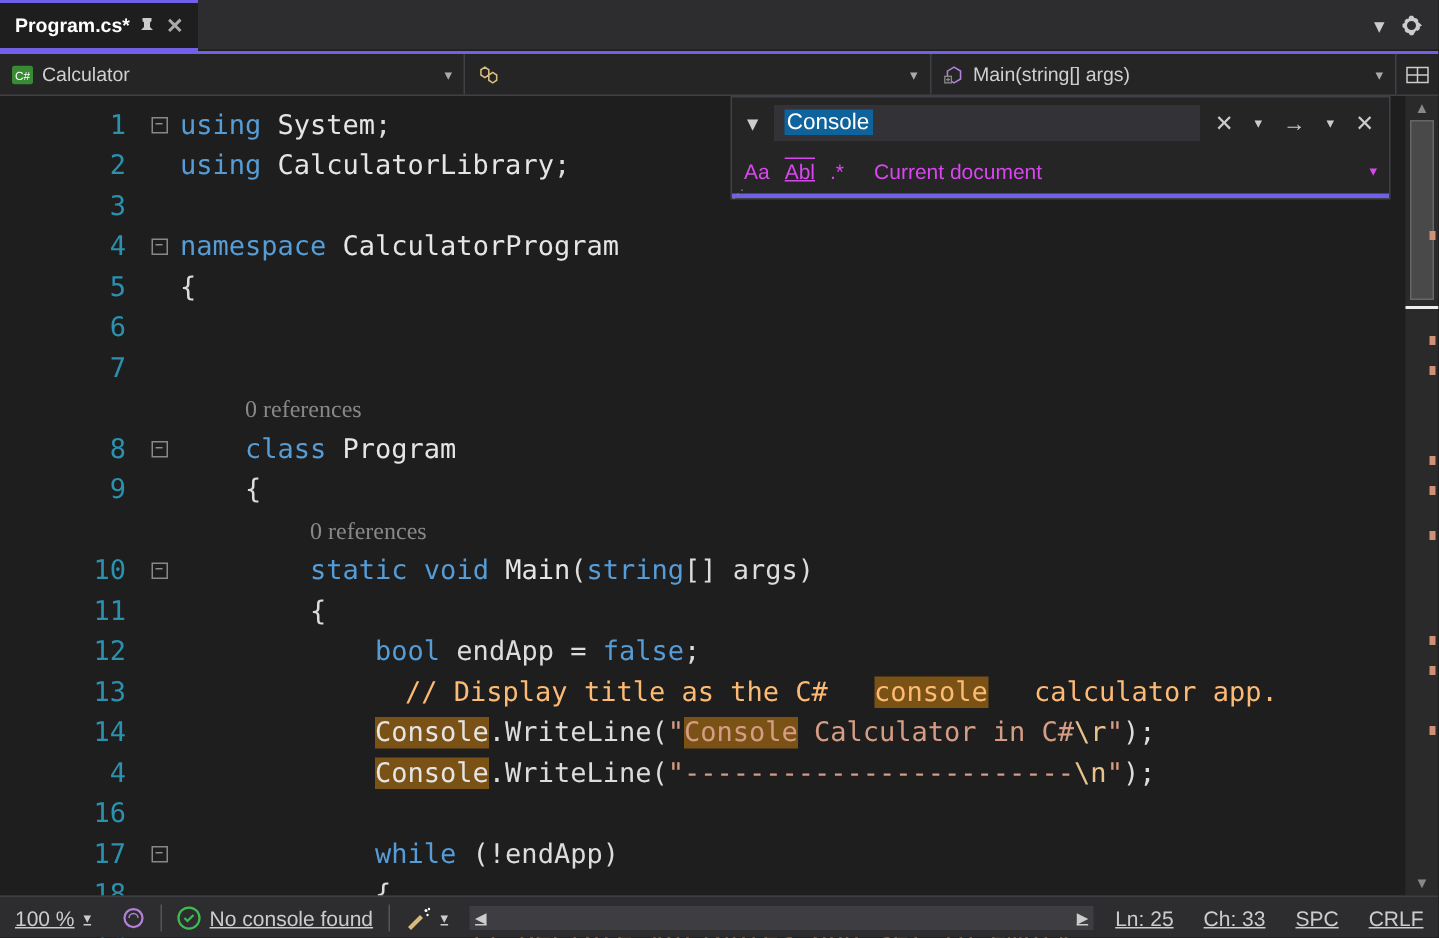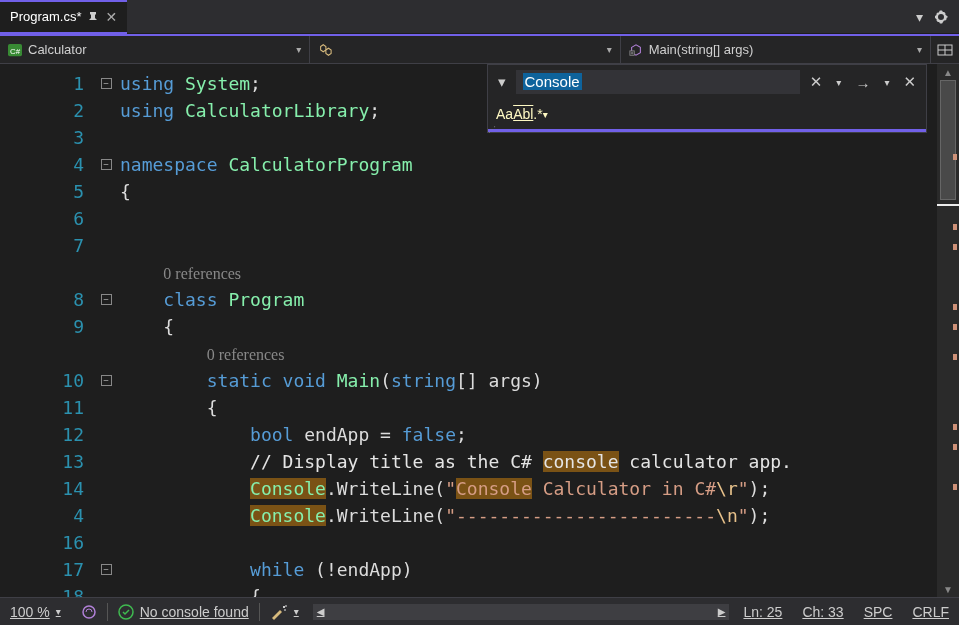--- a/index.html
+++ b/index.html
@@ -22,20 +22,21 @@
 .tab {
   display: flex; align-items: center;
   padding: 0 10px; height: 34px;
   color: #b8b8b8; cursor: pointer;
   gap: 6px;
 }
 .tab.active {
   background: #1e1e1e; color: #fff;
   border-top: 2px solid #7160e8;
   border-bottom: 2px solid #7160e8;
+  font-weight: bold;
 }
 .tab .x { color: #aaa; font-size: 14px; }
 .pin { font-size: 12px; color: #ccc; }
 .tabs-spacer { flex: 1; }
 .tabs-right { display: flex; gap: 10px; padding: 0 10px; align-items: center; }
 .gear, .chev { color: #ccc; font-size: 14px; }
 
 
 .navbar {
   display: flex; align-items: center;
@@ -84,23 +85,23 @@
 }
 .code {
   flex: 1;
   font-family: Consolas, monospace; font-size: 18px;
   line-height: 27px; padding-top: 6px;
   white-space: pre; color: #dcdcdc;
   position: relative;
 }
 .code .row { height: 27px; position: relative; }
 .kw { color: #569cd6; }
-.type { color: #86efac; }
+.type { color: #e5e5e5; }
 .str { color: #d69d85; }
-.cm { color: #e5e5e5; }
+.cm { color: #fdba74; margin-left: 20px; }
 .esc { color: #e8c28b; }
 .hl { background: #7a5215; }
 .refs { font-size: 16px; color: #888; font-family: "Segoe UI"; padding-left: 0; }
 
 
 .findbox {
   position: absolute; top: 64px; right: 32px;
   width: 440px; background: #252526;
   border: 1px solid #3f3f46;
   z-index: 10;
@@ -111,21 +112,21 @@
 }
 .find-input {
   background: #333337; border: 1px solid #007acc00;
   color: #fff; padding: 2px 6px; height: 24px;
   flex: 1; font-size: 15px;
 }
 .find-sel { background: #0e639c; padding: 0 2px; }
 .findrow1 .ico { color: #ccc; font-size: 15px; cursor: pointer; padding: 0 4px; }
 .findrow2 {
   display: flex; align-items: center; height: 30px;
-  padding: 0 8px; color: #fef9c3; font-size: 14px;
+  padding: 0 8px; gap: 10px; color: #d946ef; font-size: 14px;
 }
 .findrow2 .scope { margin-left: 10px; flex: 1; }
 .find-underline { height: 3px; background: #7160e8; }
 .find-handle { position: absolute; left: 0; bottom: -2px; font-size: 8px; color: #888; }
 
 
 .scrollbar {
   width: 22px; background: #2a2a2a;
   position: relative;
 }
@@ -313,20 +314,21 @@
     <span class="ico">✕</span>
     <span class="ico" style="font-size:10px">▾</span>
     <span class="ico">→</span>
     <span class="ico" style="font-size:10px">▾</span>
     <span class="ico">✕</span>
   </div>
   <div class="findrow2">
     <span>Aa</span>
     <span style="text-decoration:underline overline">Abl</span>
     <span>.*</span>
+    <span class="scope">Current document</span>
     <span style="font-size:10px">▾</span>
   </div>
   <div class="find-underline"></div>
   <span class="find-handle">⋰</span>
 </div>
 
 <div class="status">
   <div class="seg">
       <span>100 %</span> 
       <span style="font-size:10px">▾</span>

